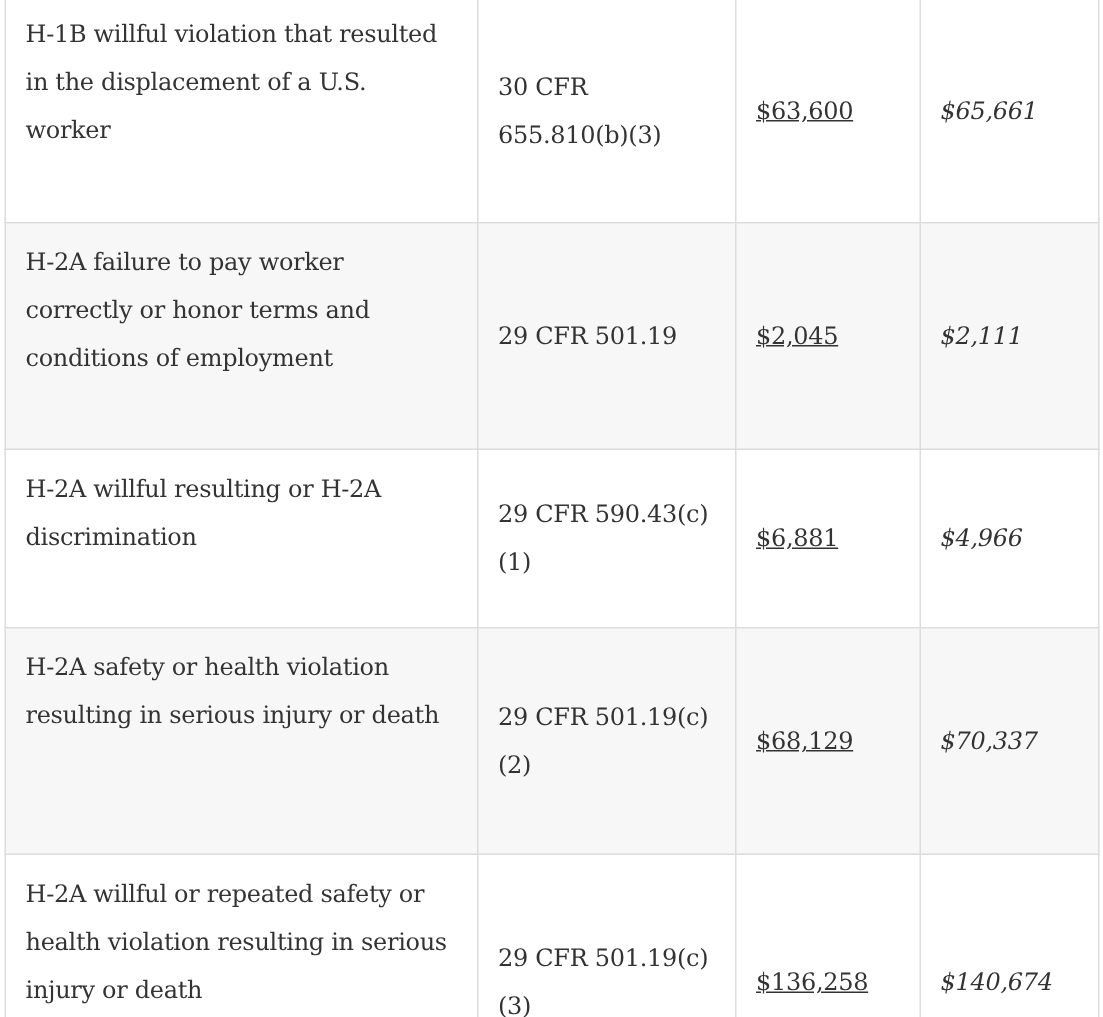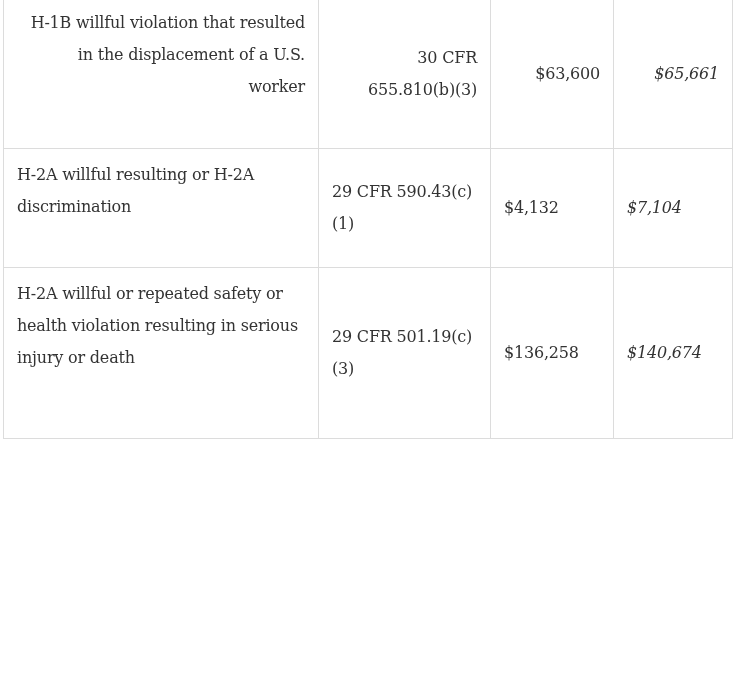--- a/index.html
+++ b/index.html
@@ -14,25 +14,25 @@
     }
     td {
       border: 1px solid #dcdcdc;
       padding: 0 13px 0 13px;
       vertical-align: middle;
       line-height: 32px;
       letter-spacing: -0.2px;
     }
     td.c1 { width: 288px; padding-left: 13px; }
     td.c2 { width: 145px; }
-    td.c3 { width: 96px; }
+    td.c3 { width: 96px; text-decoration: underline; }
     td.c4 { width: 92px; font-style: italic; }
     tr.odd td { background: #ffffff; }
     tr.even td { background: #f7f7f7; }
-    tr.r0 td { height: 141px; padding-top: 0; text-align: right; }
+    tr.r0 td { height: 141px; padding-top: 0; }
     tr.r0 td.c1 { vertical-align: top; padding-top: 8px; }
     tr.r1 td { height: 140px; }
     tr.r1 td.c1 { vertical-align: top; padding-top: 10px; }
     tr.r2 td { height: 108px; }
     tr.r2 td.c1 { vertical-align: top; padding-top: 10px; }
     tr.r3 td { height: 140px; }
     tr.r3 td.c1 { vertical-align: top; padding-top: 10px; }
     tr.r4 td { height: 160px; }
     tr.r4 td.c1 { vertical-align: top; padding-top: 10px; }
   </style>
@@ -40,25 +40,37 @@
 <body>
 
 <table>
   <tbody>
     <tr class="r0 odd">
       <td class="c1">H-1B willful violation that resulted in the displacement of a U.S. worker</td>
       <td class="c2">30 CFR 655.810(b)(3)</td>
       <td class="c3">$63,600</td>
       <td class="c4">$65,661</td>
     </tr>
+    <tr class="r1 even">
+      <td class="c1">H-2A failure to pay worker correctly or honor terms and conditions of employment</td>
+      <td class="c2">29 CFR 501.19</td>
+      <td class="c3">$2,045</td>
+      <td class="c4">$2,111</td>
+    </tr>
     <tr class="r2 odd">
       <td class="c1">H-2A willful resulting or H-2A discrimination</td>
       <td class="c2">29 CFR 590.43(c)(1)</td>
-      <td class="c3">$4,132</td>
-      <td class="c4">$7,104</td>
+      <td class="c3">$6,881</td>
+      <td class="c4">$4,966</td>
+    </tr>
+    <tr class="r3 even">
+      <td class="c1">H-2A safety or health violation resulting in serious injury or death</td>
+      <td class="c2">29 CFR 501.19(c)(2)</td>
+      <td class="c3">$68,129</td>
+      <td class="c4">$70,337</td>
     </tr>
     <tr class="r4 odd">
       <td class="c1">H-2A willful or repeated safety or health violation resulting in serious injury or death</td>
       <td class="c2">29 CFR 501.19(c)(3)</td>
       <td class="c3">$136,258</td>
       <td class="c4">$140,674</td>
     </tr>
   </tbody>
 </table>
 

